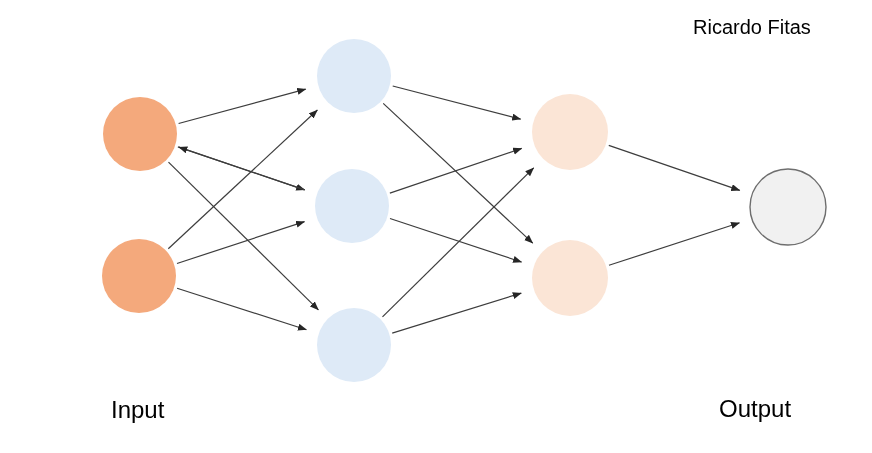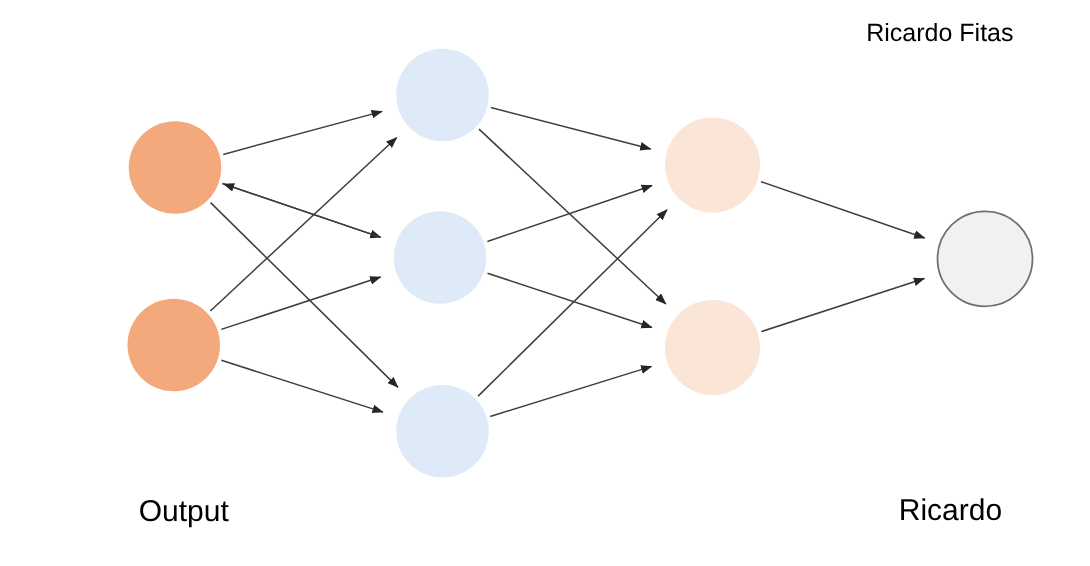--- a/index.html
+++ b/index.html
@@ -88,16 +88,16 @@
         <circle cx="354" cy="76" r="37" fill="#DEEAF7"></circle>
         <circle cx="352" cy="206" r="37" fill="#DEEAF7"></circle>
         <circle cx="354" cy="345" r="37" fill="#DEEAF7"></circle>
         <circle cx="570" cy="132" r="38" fill="#FBE5D6"></circle>
         <circle cx="570" cy="278" r="38" fill="#FBE5D6"></circle>
         <circle cx="788" cy="207" r="38" fill="#F1F1F1" stroke="#6E6E6E" stroke-width="1.4"></circle>
       </g>
   </svg>
 
   <div class="lbl lbl-author">Ricardo Fitas</div>
-  <div class="lbl lbl-input">Output</div>
-  <div class="lbl lbl-output">Ricardo</div>
+  <div class="lbl lbl-input">Input</div>
+  <div class="lbl lbl-output">Output</div>
 
 </div>
 
 </body></html>

